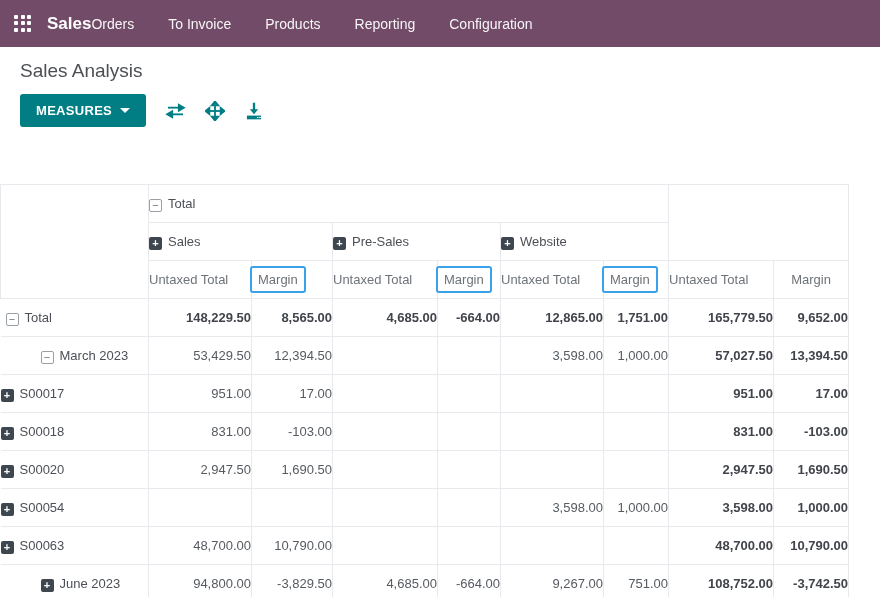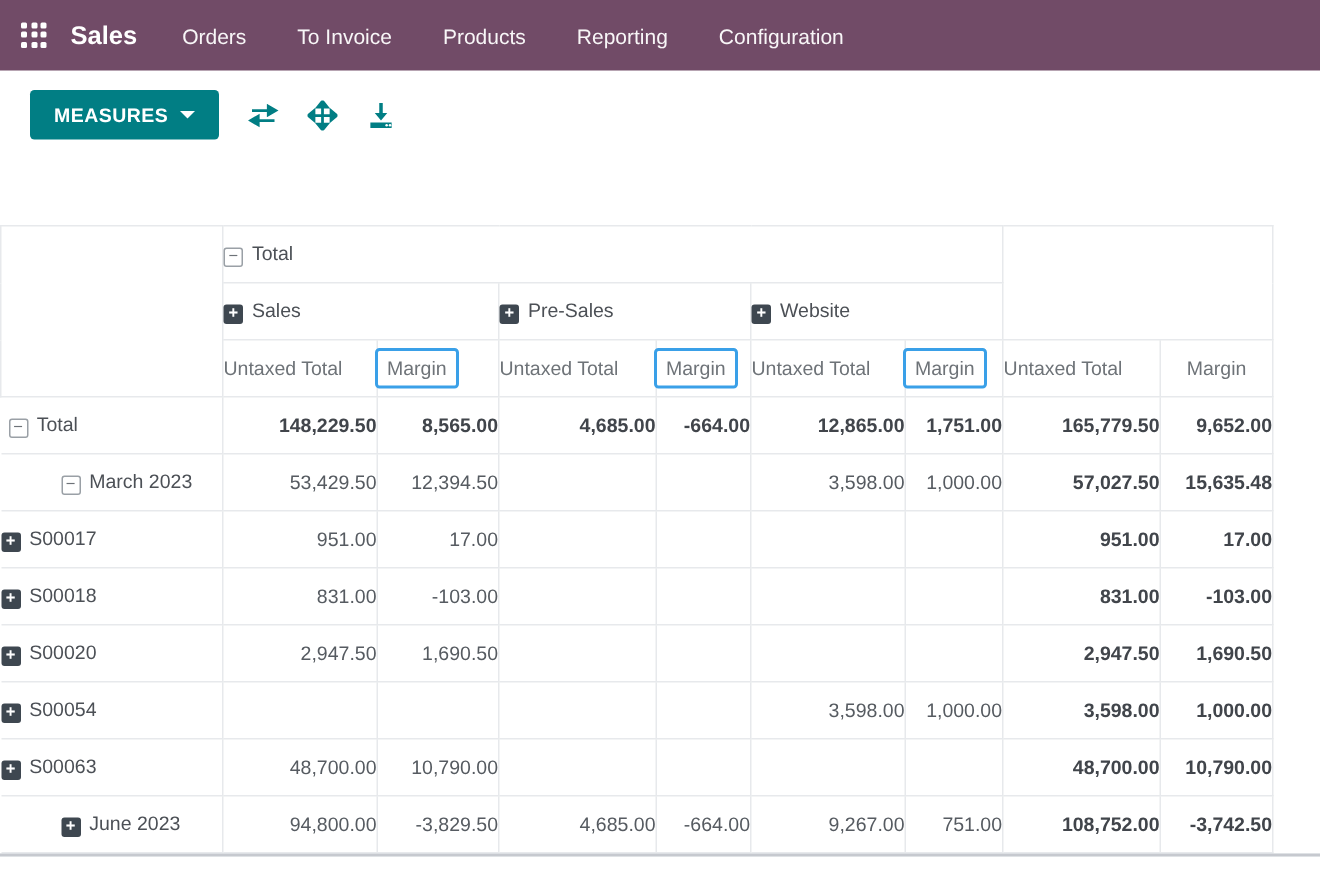--- a/index.html
+++ b/index.html
@@ -18,21 +18,21 @@
     display:flex; align-items:center;
     padding:0 12px; color:#fff;
   }
   .apps-grid {
     width:18px; height:18px; display:grid;
     grid-template-columns:repeat(3,4px); grid-template-rows:repeat(3,4px);
     gap:2.5px; cursor:pointer; margin-left:2px;
   }
   .apps-grid span { background:#fff; border-radius:1px; }
   .app-name { font-size:17px; font-weight:700; margin-left:15px; cursor:pointer; }
-  .nav-menu { display:flex; align-items:center; margin-left:30px; gap:34px; }
+  .nav-menu { display:flex; align-items:center; gap:34px; }
   .nav-item { font-size:14px; color:rgba(255,255,255,.95); cursor:pointer; }
 
   
   .control-panel { padding:13px 0 0 20px; }
   .breadcrumb { font-size:19px; color:#4c4f54; margin-bottom:12px; }
   .toolbar { display:flex; align-items:center; gap:17px; margin-bottom:15px; }
   .measures-btn {
     background:#017E84; color:#fff; border:none; border-radius:3px;
     font-family:"Liberation Sans",sans-serif;
     font-size:13px; font-weight:700; letter-spacing:.3px;
@@ -99,20 +99,21 @@
     <div class="nav-menu">
       <span class="nav-item">Orders</span>
       <span class="nav-item">To Invoice</span>
       <span class="nav-item">Products</span>
       <span class="nav-item">Reporting</span>
       <span class="nav-item">Configuration</span>
     </div>
   </div>
 
   <div class="control-panel">
+    <div class="breadcrumb">Sales Analysis</div>
     <div class="toolbar">
       <button class="measures-btn">
         <span>MEASURES</span>
         <span class="caret"></span>
       </button>
       <span class="tb-icon">
         <svg width="21" height="20" viewBox="0 0 24 24">
           <g stroke="#017E84" stroke-width="2.2" fill="#017E84">
             <line x1="3" y1="8" x2="17" y2="8"></line>
             <polygon points="16,4.5 22,8 16,11.5"></polygon>
@@ -203,21 +204,21 @@
           </tr>
           <tr>
             <th class="row-label depth-1"><span class="xicon minus"></span><span>March 2023</span></th>
             <td class="num-cell">53,429.50</td>
             <td class="num-cell">12,394.50</td>
             <td class="num-cell"></td>
             <td class="num-cell"></td>
             <td class="num-cell">3,598.00</td>
             <td class="num-cell">1,000.00</td>
             <td class="num-cell total-col">57,027.50</td>
-            <td class="num-cell total-col">15,635.48</td>
+            <td class="num-cell total-col">13,394.50</td>
           </tr>
           <tr>
             <th class="row-label depth-2"><span class="xicon plus"></span><span>S00017</span></th>
             <td class="num-cell">951.00</td>
             <td class="num-cell">17.00</td>
             <td class="num-cell"></td>
             <td class="num-cell"></td>
             <td class="num-cell"></td>
             <td class="num-cell"></td>
             <td class="num-cell total-col">951.00</td>

